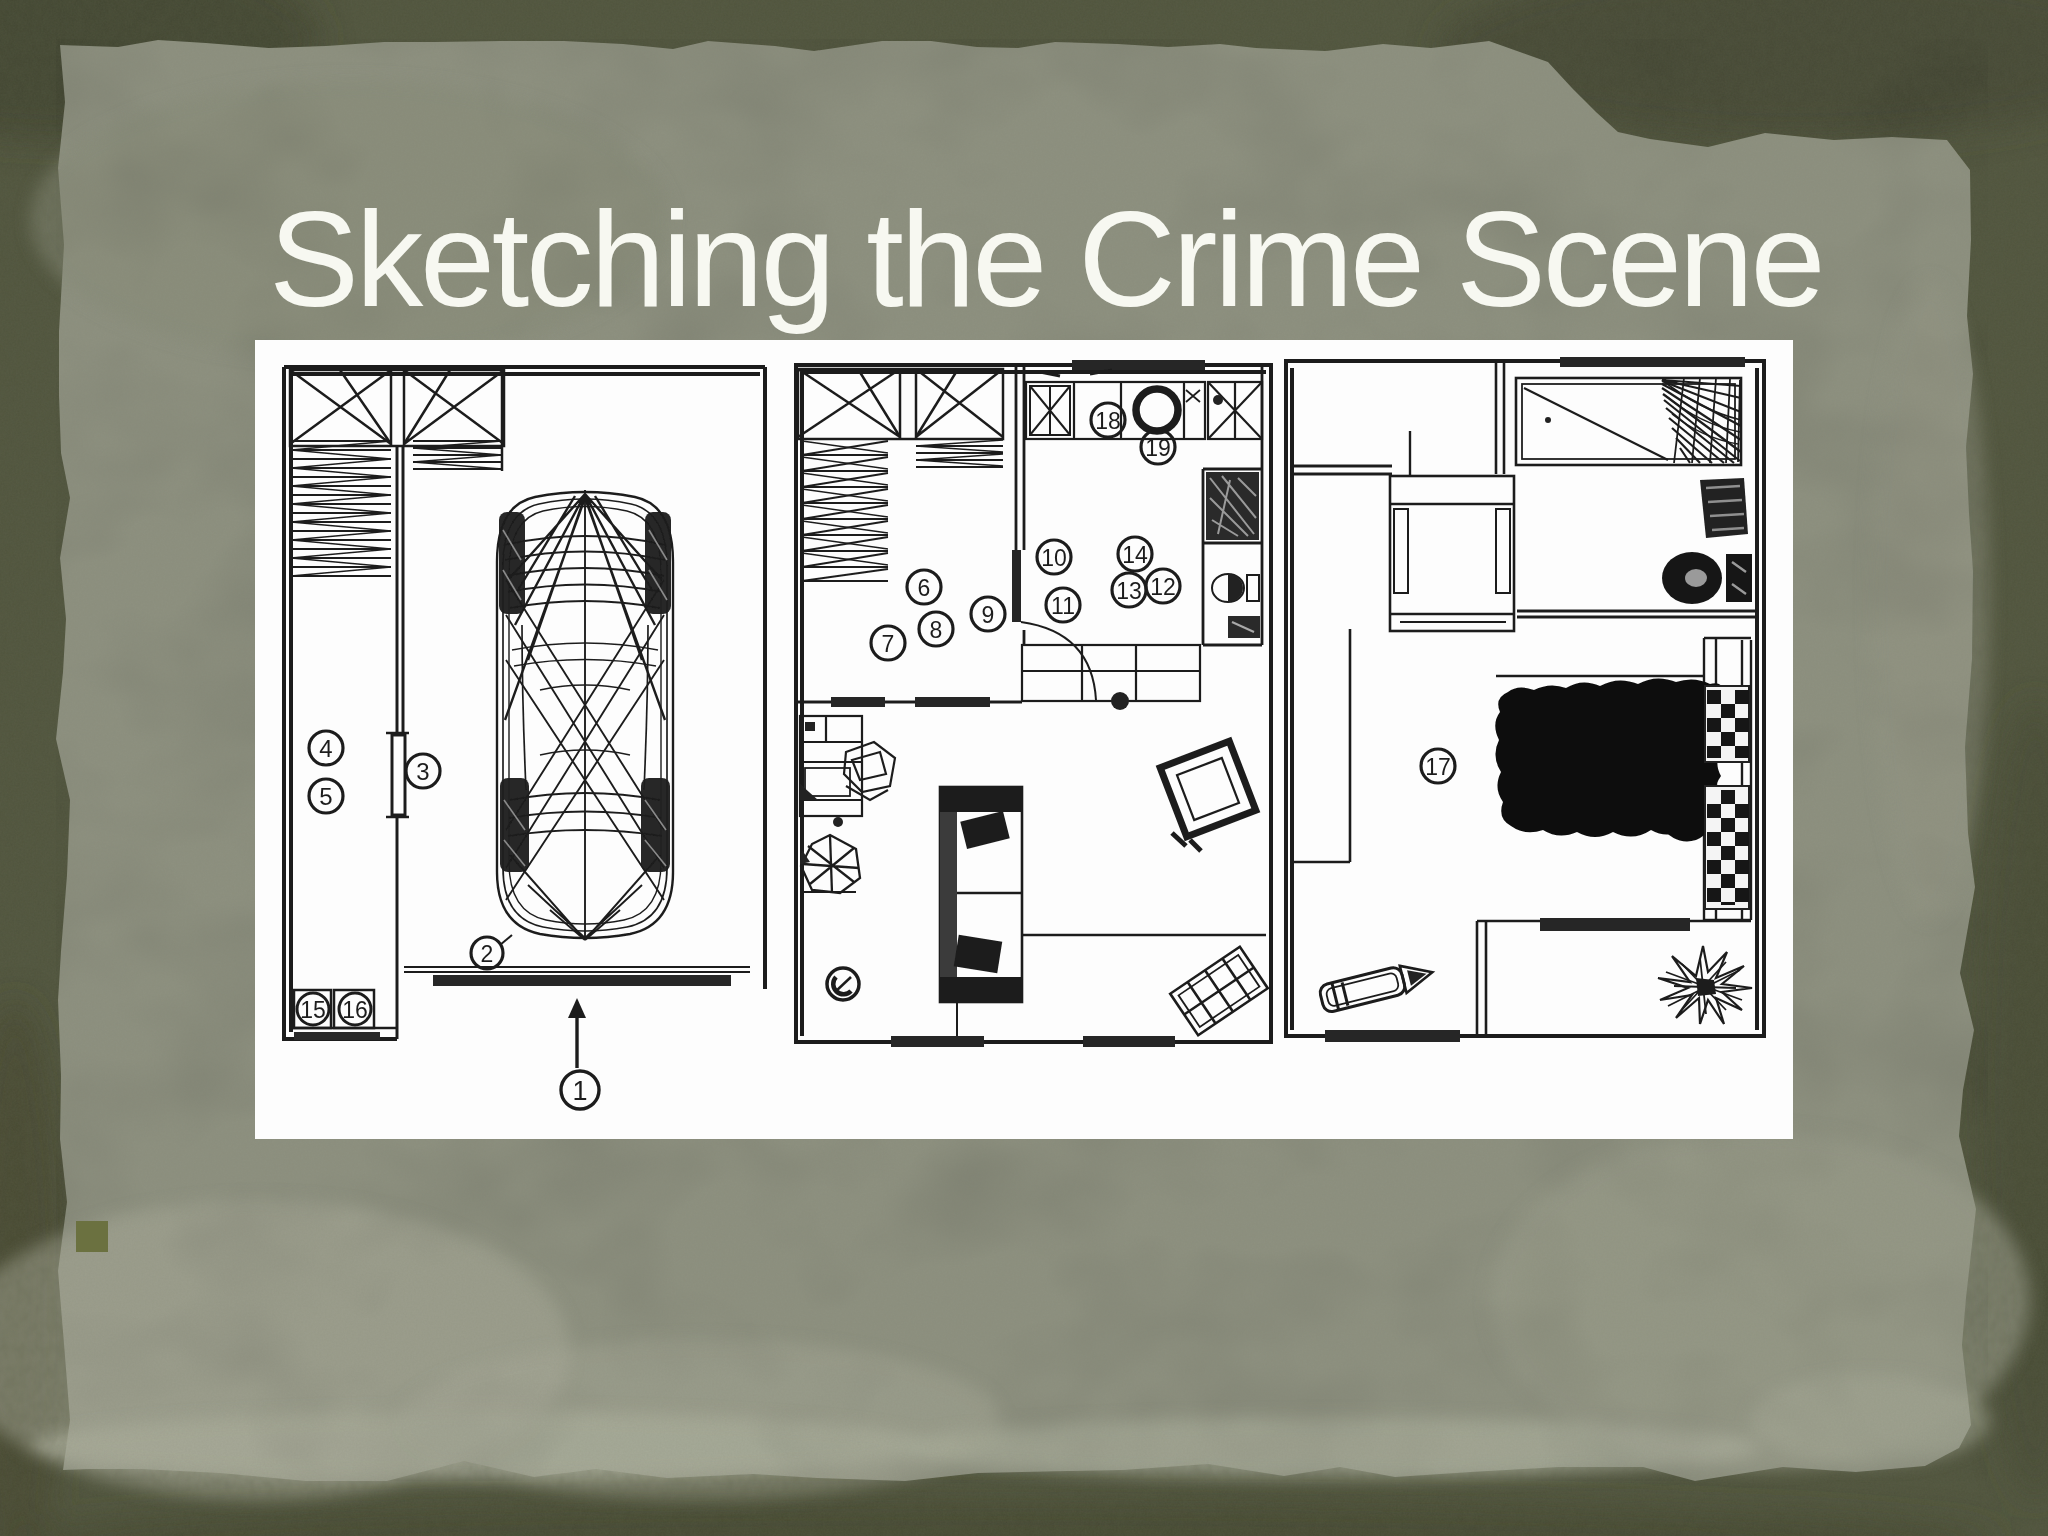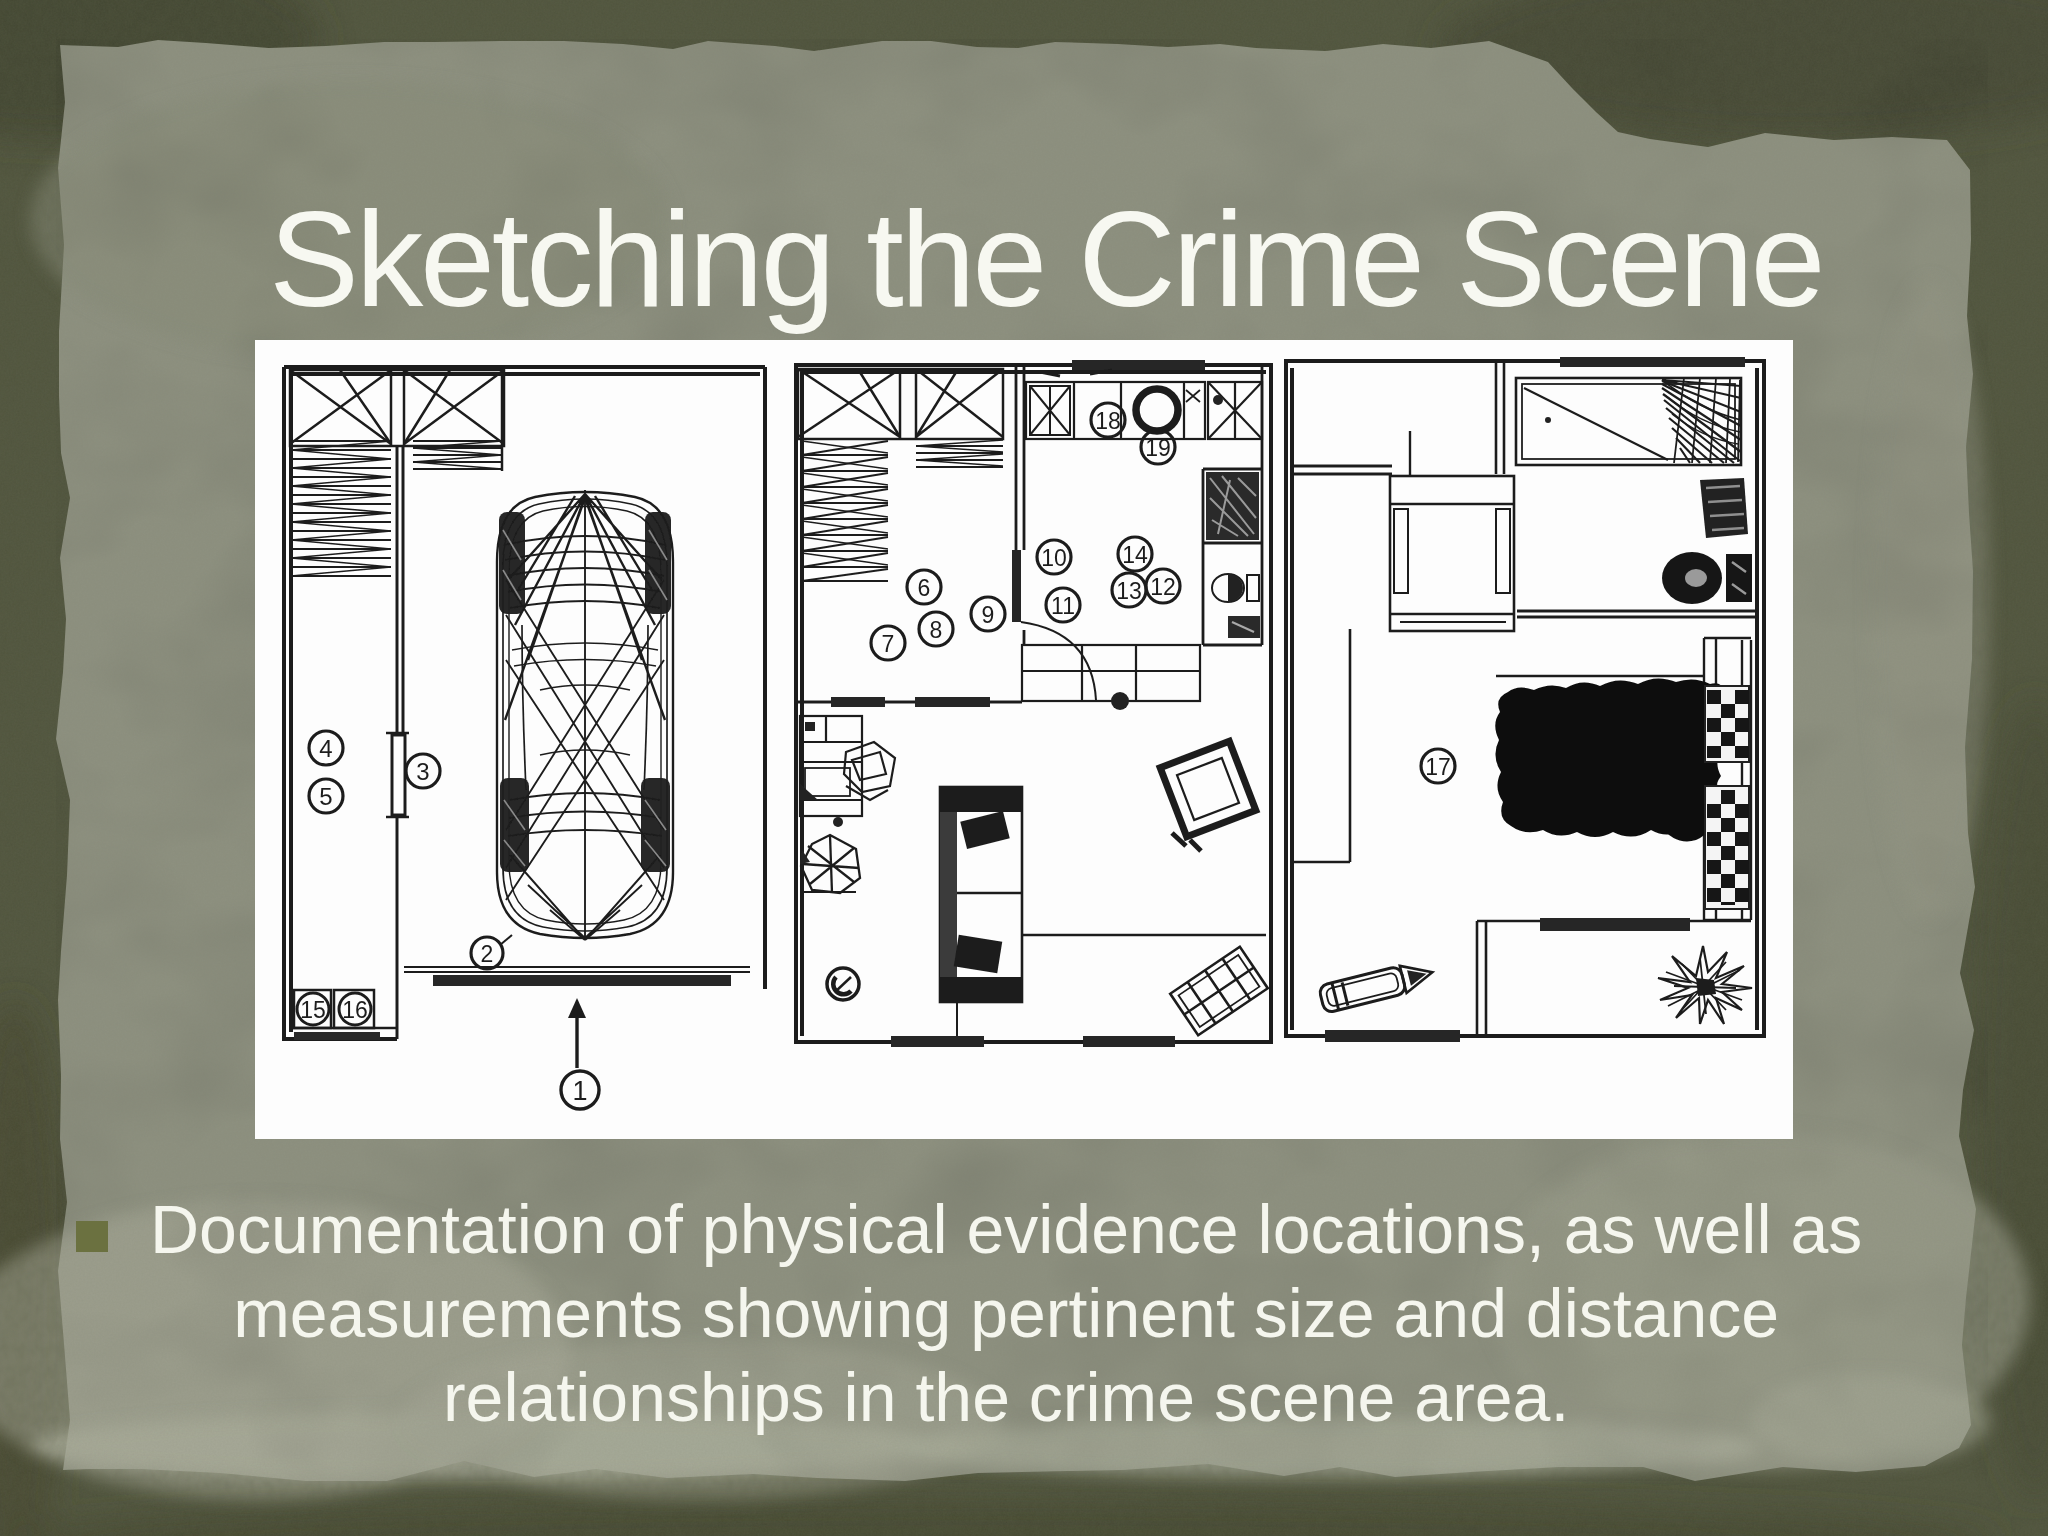--- a/index.html
+++ b/index.html
@@ -1,16 +1,16 @@
 <!DOCTYPE html>
 <html><head>
 <meta charset="utf-8">
 <style>
 html,body{margin:0;padding:0;width:2048px;height:1536px;overflow:hidden;background:#50543d;}
-#stage{position:absolute;left:0;top:0;width:2048px;height:1536px;font-family:"Liberation Sans",sans-serif;text-align:center;}
+#stage{position:absolute;left:0;top:0;width:2048px;height:1536px;font-family:"Liberation Sans",sans-serif;}
 svg{position:absolute;left:0;top:0;}
 #title{position:absolute;left:269px;top:192px;font-size:135px;line-height:135px;letter-spacing:-3.3px;color:#f7f8f1;white-space:nowrap;}
 #body{position:absolute;left:150px;top:1187px;font-size:68px;line-height:84px;color:#f5f6ee;white-space:nowrap;}
 #bullet{position:absolute;left:76px;top:1221px;width:32px;height:31px;background:#6b7140;}
 </style>
 </head>
 <body>
 <div id="stage">
 
 <svg width="2048" height="1536" viewBox="0 0 2048 1536">
@@ -526,14 +526,13 @@
     <path d="M1700,958 L1706,1014 M1674,986 L1736,988 M1682,964 L1726,1010 M1726,962 L1680,1012 M1666,972 L1742,1000 M1668,1006 L1740,970" stroke-width="1.8"></path>
     <path d="M1696,978 L1714,980 L1716,994 L1698,996 Z" fill="#1b1b1b" stroke="none"></path>
   </g>
   </g>
 </svg>
 
 <div id="title">Sketching the Crime Scene</div>
 
 <div id="bullet"></div>
 
-<div id="body">Documentation of physical evidence locations, as well as<br>measurements showing pertinent size and distance<br>relationships in the crime scene area.</div>
 </div>
 
 </body></html>

